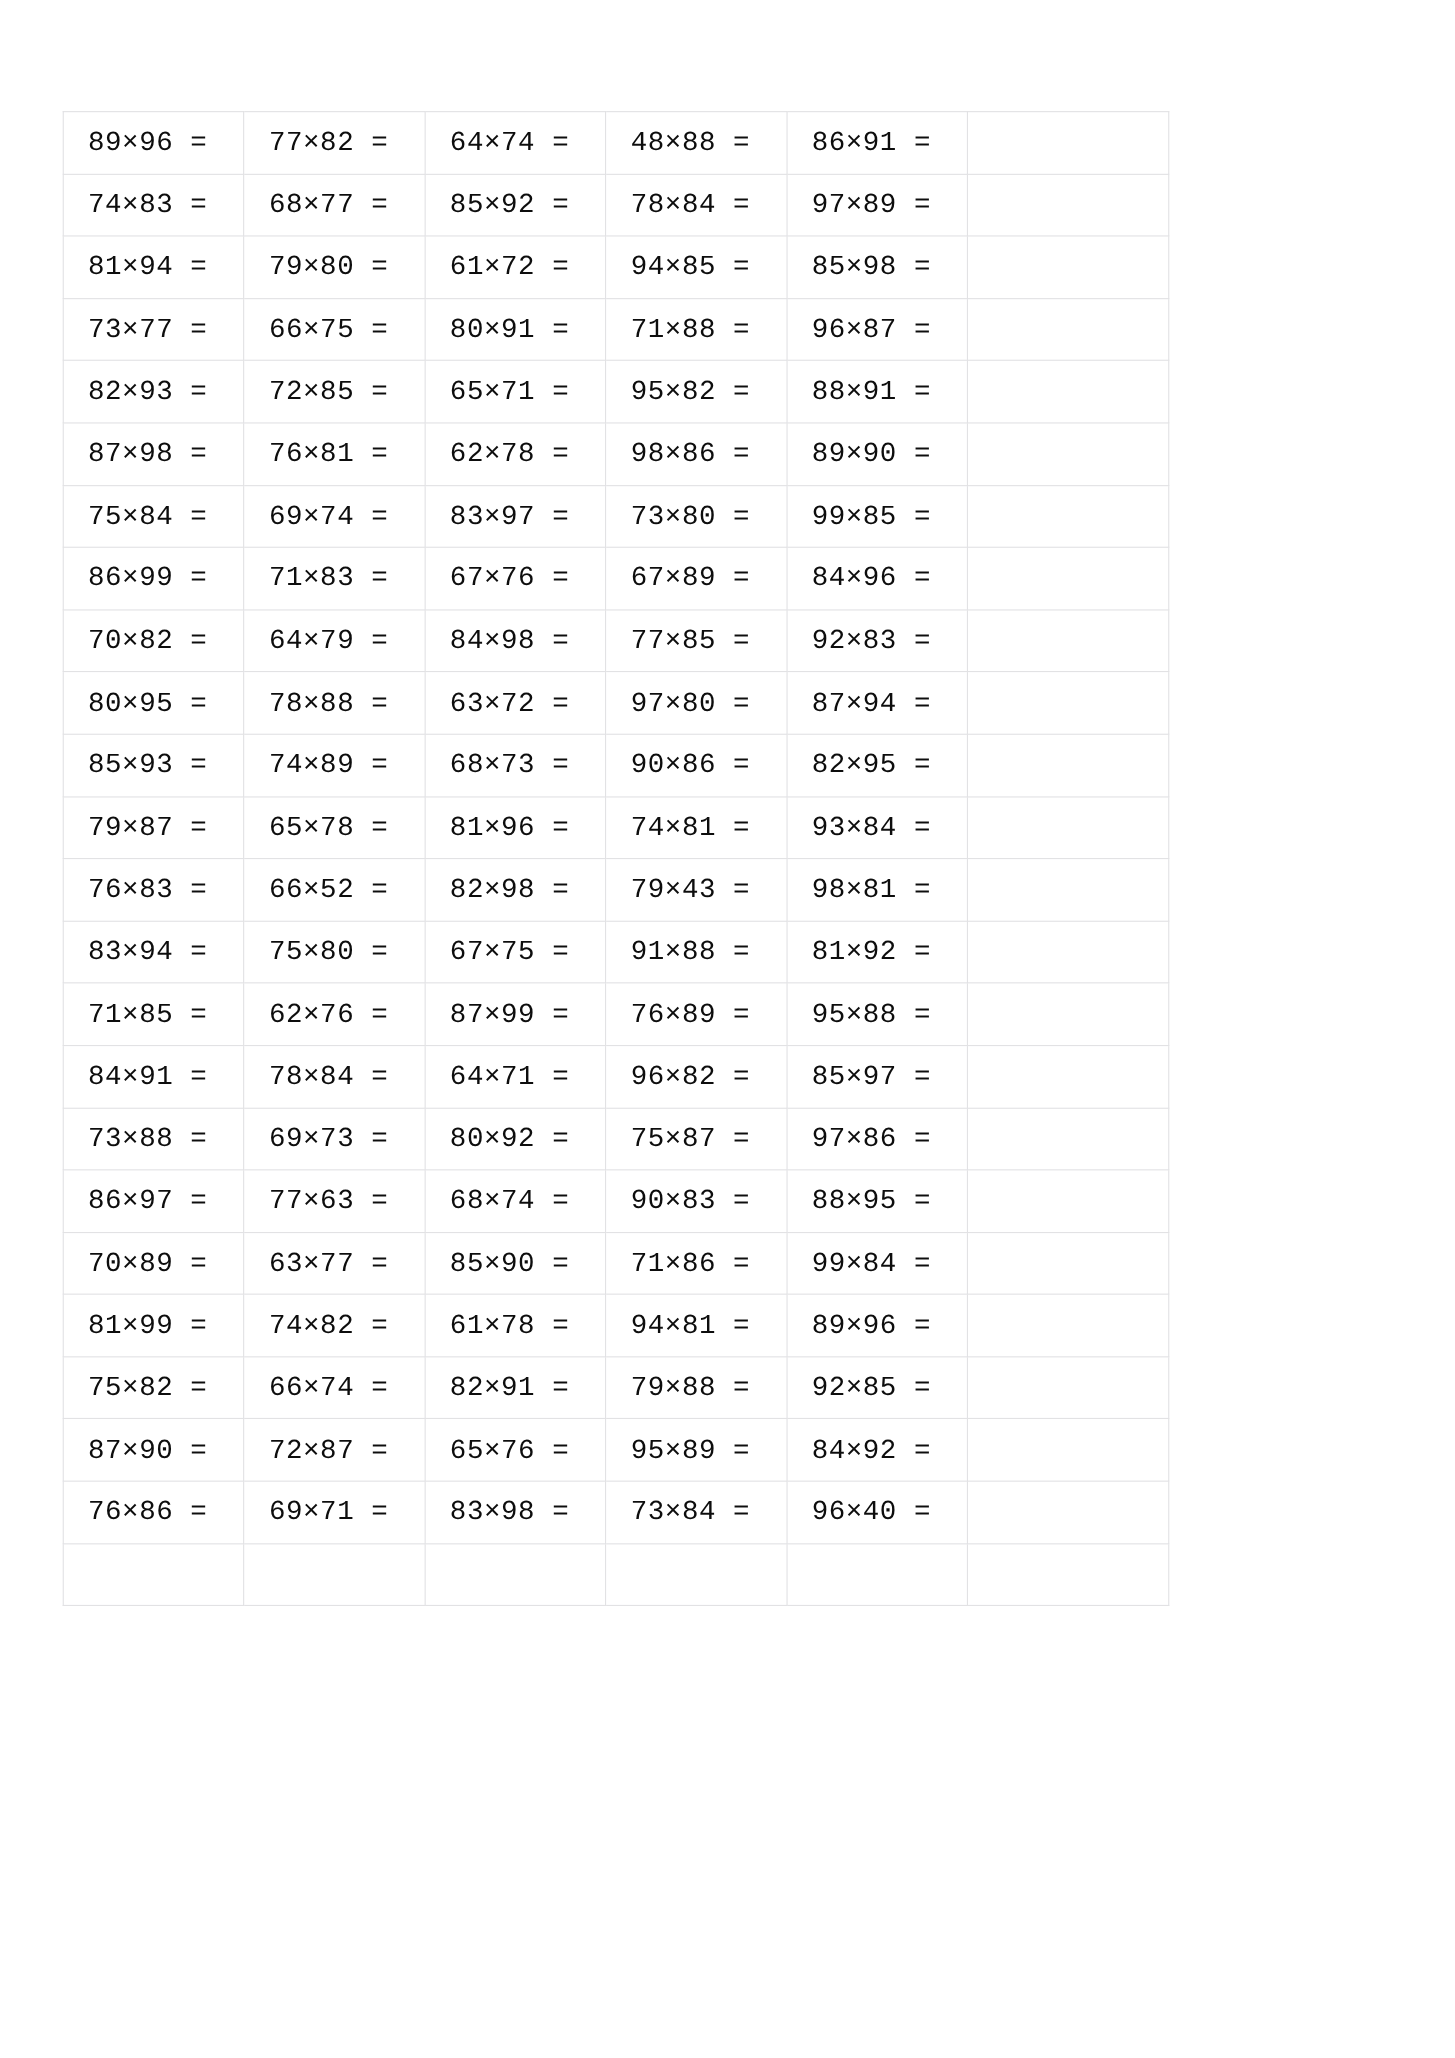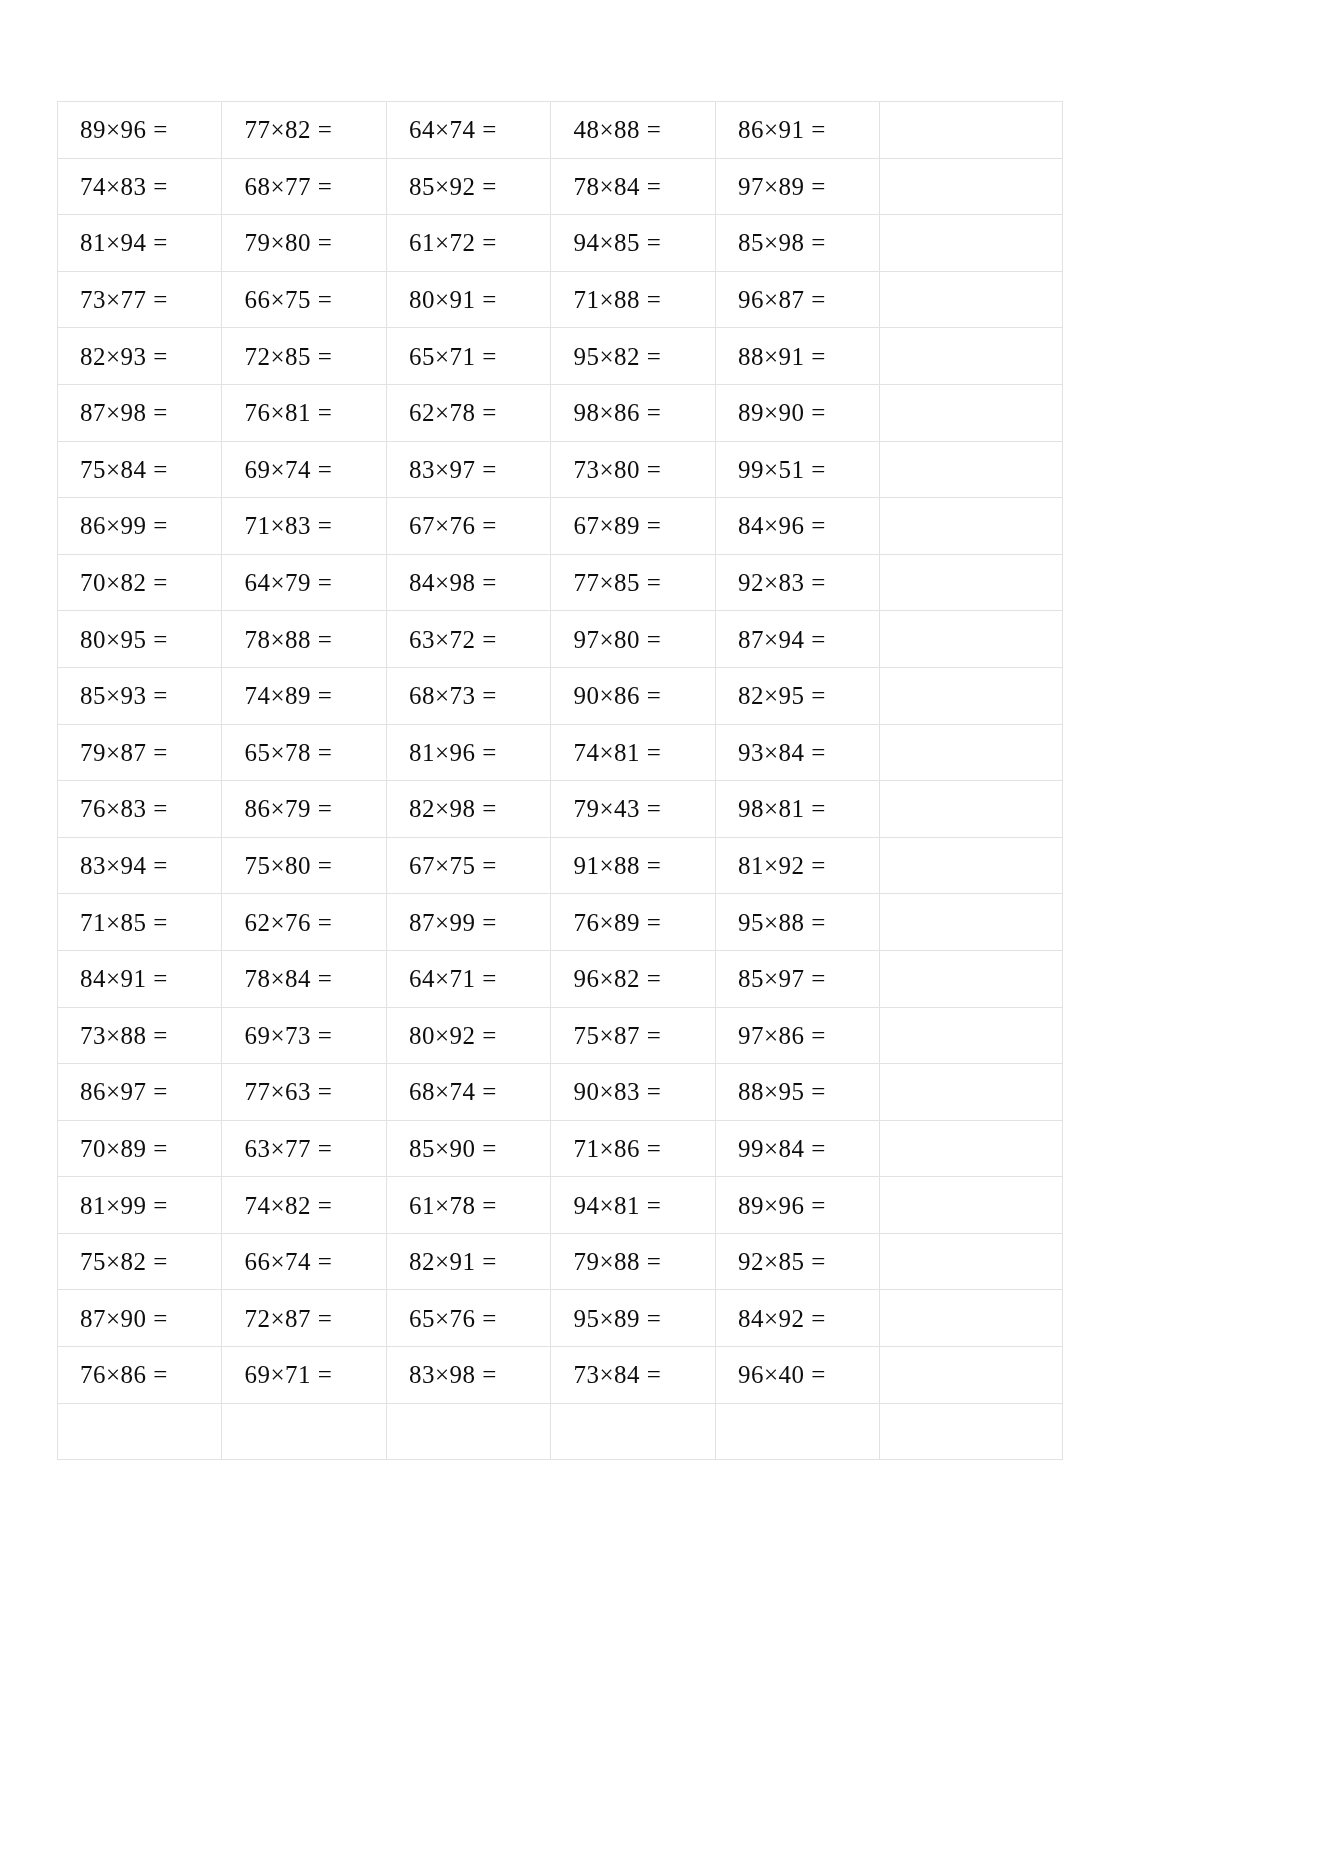--- a/index.html
+++ b/index.html
@@ -14,20 +14,21 @@
     color: #000000;
     overflow: hidden;
   }
 
   .page {
     position: relative;
     width: 1323px;
     height: 1871px;
     background: #ffffff;
     box-sizing: border-box;
+    font-family: Liberation Mono, monospace;
   }
 
   
   .worksheet {
     position: absolute;
     left: 57px;
     top: 101px;
     width: 1006px;
   }
 
@@ -126,21 +127,21 @@
             <td><span class="expr">62×78 =</span></td>
             <td><span class="expr">98×86 =</span></td>
             <td><span class="expr">89×90 =</span></td>
             <td class="blank-cell"><span class="expr"></span></td>
           </tr>
           <tr>
             <td><span class="expr">75×84 =</span></td>
             <td><span class="expr">69×74 =</span></td>
             <td><span class="expr">83×97 =</span></td>
             <td><span class="expr">73×80 =</span></td>
-            <td><span class="expr">99×51 =</span></td>
+            <td><span class="expr">99×85 =</span></td>
             <td class="blank-cell"><span class="expr"></span></td>
           </tr>
           <tr>
             <td><span class="expr">86×99 =</span></td>
             <td><span class="expr">71×83 =</span></td>
             <td><span class="expr">67×76 =</span></td>
             <td><span class="expr">67×89 =</span></td>
             <td><span class="expr">84×96 =</span></td>
             <td class="blank-cell"><span class="expr"></span></td>
           </tr>
@@ -171,21 +172,21 @@
           <tr>
             <td><span class="expr">79×87 =</span></td>
             <td><span class="expr">65×78 =</span></td>
             <td><span class="expr">81×96 =</span></td>
             <td><span class="expr">74×81 =</span></td>
             <td><span class="expr">93×84 =</span></td>
             <td class="blank-cell"><span class="expr"></span></td>
           </tr>
           <tr>
             <td><span class="expr">76×83 =</span></td>
-            <td><span class="expr">86×79 =</span></td>
+            <td><span class="expr">66×52 =</span></td>
             <td><span class="expr">82×98 =</span></td>
             <td><span class="expr">79×43 =</span></td>
             <td><span class="expr">98×81 =</span></td>
             <td class="blank-cell"><span class="expr"></span></td>
           </tr>
           <tr>
             <td><span class="expr">83×94 =</span></td>
             <td><span class="expr">75×80 =</span></td>
             <td><span class="expr">67×75 =</span></td>
             <td><span class="expr">91×88 =</span></td>

